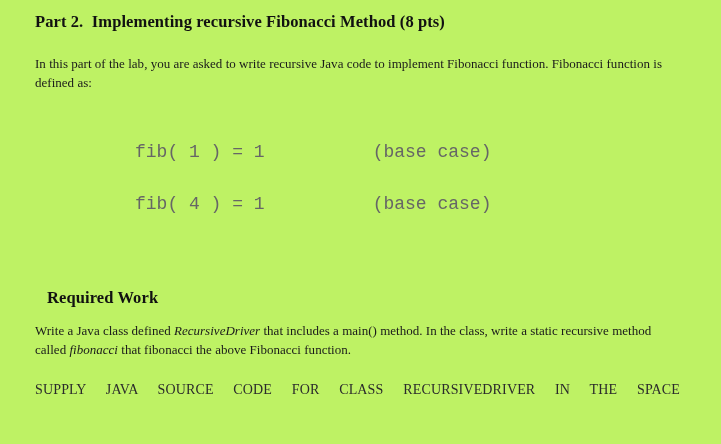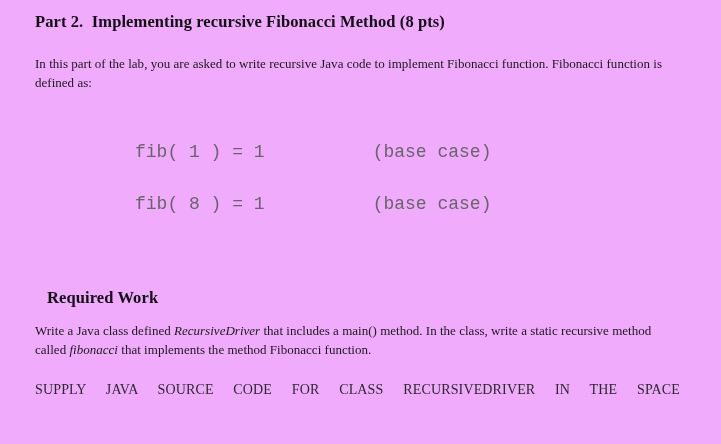--- a/index.html
+++ b/index.html
@@ -17,21 +17,21 @@
     color: #1a1a1a;
     -webkit-font-smoothing: antialiased;
   }
 
   .page {
     position: absolute;
     left: 0;
     top: 0;
     width: 721px;
     height: 444px;
-    background: #f0abfc;
+    background: #bef264;
   }
 
   .content {
     position: absolute;
     left: 35px;
     top: 12px;
     width: 645px;
   }
 
   
@@ -121,30 +121,30 @@
     <h1 class="doc-title">Part 2.  Implementing recursive Fibonacci Method (8 pts)</h1>
 
     <div class="sp-title-para"></div>
 
     <p class="para">In this part of the lab, you are asked to write recursive Java code to implement Fibonacci function.  Fibonacci function is defined as:</p>
 
     <div class="sp-para-code"></div>
 
     <div class="code-block code-indent">
       <span class="code-line">fib( 1 ) = 1          (base case)</span>
-      <span class="code-line">fib( 8 ) = 1          (base case)</span>
+      <span class="code-line">fib( 4 ) = 1          (base case)</span>
     </div>
 
     <div class="sp-code-req"></div>
 
     <h2 class="section-heading">Required Work</h2>
 
     <div class="sp-req-para"></div>
 
-    <p class="para"><span>Write a Java class defined </span><em>RecursiveDriver</em><span> that includes a main() method.  In the class, write a static recursive method called </span><em>fibonacci</em><span> that implements the method Fibonacci function.</span></p>
+    <p class="para"><span>Write a Java class defined </span><em>RecursiveDriver</em><span> that includes a main() method.  In the class, write a static recursive method called </span><em>fibonacci</em><span> that fibonacci the above Fibonacci function.</span></p>
 
     <div class="sp-para-supply"></div>
 
     <div class="supply-block">
       <span class="line1">SUPPLY JAVA SOURCE CODE FOR CLASS RECURSIVEDRIVER IN THE SPACE</span>
 
     </div>
 
   </div>
 </div>

